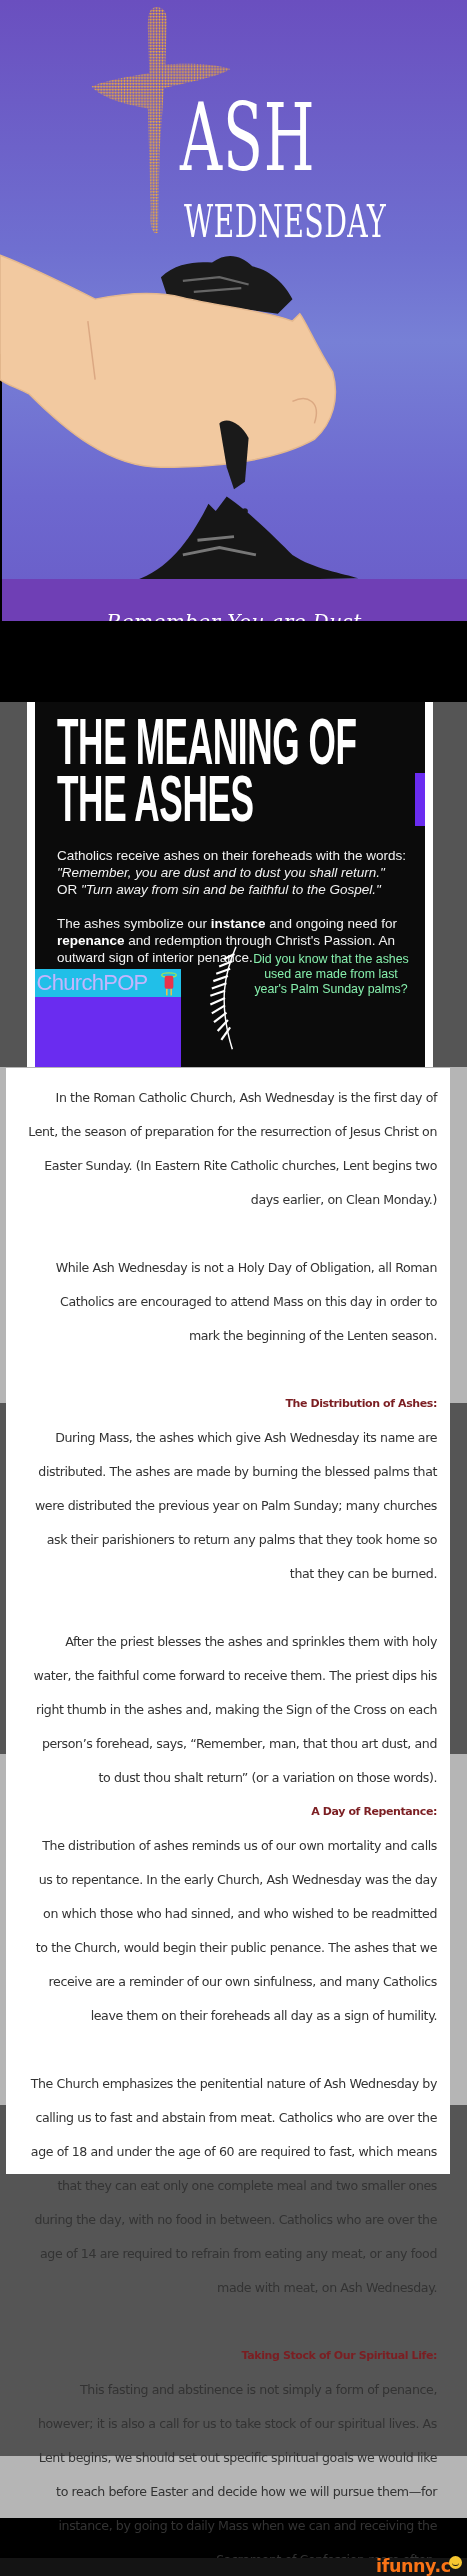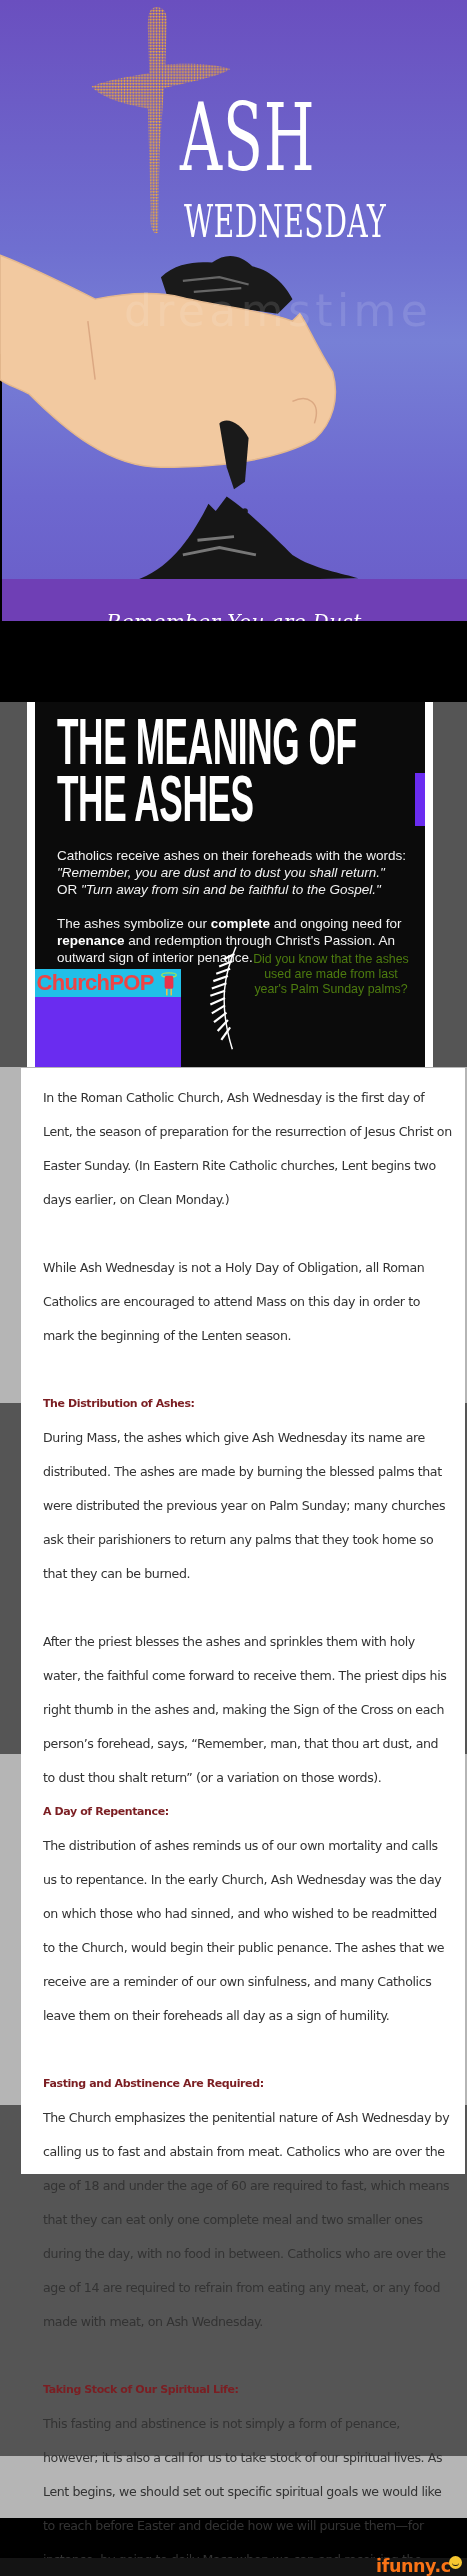--- a/index.html
+++ b/index.html
@@ -30,29 +30,29 @@
     .info-title { position: absolute; left: 22px; top: 11.7px; color: #fff; font-family: "Liberation Sans", sans-serif;
       font-weight: 700; font-size: 64px; line-height: 57px; letter-spacing: -0.7px; transform: scaleX(0.55); transform-origin: left top; white-space: nowrap; }
     .accent-bar { position: absolute; left: 380px; top: 71px; width: 10.2px; height: 53px; background: #6a2cf0; }
     .info-body { position: absolute; left: 22px; top: 133px; width: 351px; color: #f2f2f2; font-size: 13.5px; line-height: 17px; margin-top: 12px; }
     .info-body p + p { margin-top: 17px; }
     .info-body i { font-style: italic; }
     .info-body b { font-weight: 700; color: #fff; }
     .logo { position: absolute; left: 0; top: 267px; width: 146px; height: 99px; }
     .logo .top { position: absolute; left: 0; top: 0; width: 146px; height: 28px; background: #21bfe8; }
     .logo .bottom { position: absolute; left: 0; top: 28px; width: 146px; height: 71px; background: #6a2cf0; }
-    .logo .text { position: absolute; left: 1.5px; top: 2.2px; color: #ef4444; font-weight: 700; font-size: 22px; line-height: 23.4px; letter-spacing: -0.7px; }
+    .logo .text { position: absolute; left: 1.5px; top: 2.2px; color: #c4b5fd; font-weight: 400; font-size: 22px; line-height: 23.4px; letter-spacing: -0.7px; }
     .logo .popsicle { position: absolute; left: 126px; top: 2.9px; width: 16px; height: 25px; }
     .palm { position: absolute; left: 168px; top: 241px; width: 44px; height: 110px; }
-    .didyouknow { position: absolute; left: 212px; top: 250px; width: 168px; color: #4d7c0f; font-size: 12.4px; line-height: 15px; text-align: center; }
+    .didyouknow { position: absolute; left: 212px; top: 250px; width: 168px; color: #86efac; font-size: 12.4px; line-height: 15px; text-align: center; }
 
     
     .article-bg { position: absolute; left: 0; top: 1067px; width: 468px; height: 1451px; background: #b5b5b5; }
     .bg-dark { position: absolute; left: 0; background: #555; width: 468px; }
-    .article { position: absolute; left: 21px; top: 1068px; width: 444px; height: 1106px; background: #fff; }
+    .article { position: absolute; left: 6px; top: 1068px; width: 444px; height: 1106px; background: #fff; text-align: right; }
     .article-body { position: absolute; left: 22px; top: 13px; width: 409px; color: #333; font-family: "DejaVu Sans", sans-serif; font-size: 12.6px; letter-spacing: -0.4px; }
     .article-body p { line-height: 34px; }
     .article-body h3 { color: #7b1e22; font-size: 11px; font-weight: 700; line-height: 34px; letter-spacing: -0.4px; }
     .gap { height: 34px; }
     .footer { position: absolute; left: 0; top: 2558px; width: 468px; height: 18px; background: #141414; }
     .ifunny { position: absolute; right: 5.8px; top: -2.2px; color: #f97316; font-family: "DejaVu Sans", sans-serif; font-weight: 700; font-size: 17.5px; letter-spacing: -0.4px; margin-left: 16px; }
     .ifunny .smile { display: inline-block; width: 13px; height: 13px; border-radius: 50%; background: #f6c630; vertical-align: 2.9px; margin-left: -1.5px; position: relative; }
     .ifunny .smile::after { content: ""; position: absolute; left: 2.9px; top: 5.8px; width: 7.3px; height: 3.7px; border-bottom: 1.5px solid #141414; border-radius: 0 0 5.8px 5.8px; }
   </style>
 </head>
@@ -90,40 +90,39 @@
     <circle cx="342" cy="395" r="4" fill="#1a1a1a"></circle>
     <circle cx="325" cy="410" r="3" fill="#1a1a1a"></circle>
     <circle cx="308" cy="425" r="4" fill="#1a1a1a"></circle>
     <circle cx="335" cy="440" r="3" fill="#1a1a1a"></circle>
     <circle cx="315" cy="455" r="5" fill="#1a1a1a"></circle>
     <circle cx="352" cy="470" r="4" fill="#1a1a1a"></circle>
 
     <path d="M185 455 C230 440 260 400 285 350 L295 360 L310 340 C340 360 380 400 400 420 C430 440 470 445 490 452 L185 458 Z" fill="#161616" transform="translate(0,0)"></path>
     <path d="M250 420 L300 410 L350 420 M270 400 L320 395" stroke="#777" stroke-width="4" fill="none"></path>
   </svg>
-  <div class="watermark">dreamstime</div>
   <div class="poster-band"></div>
   <div class="poster-caption">
     <div>Remember You are Dust</div>
 
   </div>
 </section>
 <div class="black-gap"></div>
 
 <section class="info-wrap">
   <div class="info-frame"></div>
   <div class="info-panel">
     <div class="info-title">
       <div>THE MEANING OF</div>
       <div>THE ASHES</div>
     </div>
     <div class="accent-bar"></div>
     <div class="info-body">
       <p><span>Catholics receive ashes on their foreheads with the words: </span><i>"Remember, you are dust and to dust you shall return."</i><span> OR </span><i>"Turn away from sin and be faithful to the Gospel."</i></p>
-      <p><span>The ashes symbolize our </span><b>complete</b><span> and ongoing need for </span><b>repenance</b><span> and redemption through Christ's Passion. An outward sign of interior penance.</span></p>
+      <p><span>The ashes symbolize our </span><b>instance</b><span> and ongoing need for </span><b>repenance</b><span> and redemption through Christ's Passion. An outward sign of interior penance.</span></p>
     </div>
     <div class="logo">
       <div class="top"></div>
       <div class="bottom"></div>
       <div class="text">ChurchPOP</div>
       <svg class="popsicle" viewBox="0 0 22 34">
         <ellipse cx="11" cy="4" rx="10" ry="3" fill="none" stroke="#9be35a" stroke-width="2"></ellipse>
         <rect x="5" y="5" width="12" height="18" rx="3" fill="#e8344a"></rect>
         <rect x="7" y="23" width="2" height="9" fill="#f5c542"></rect>
         <rect x="13" y="23" width="2" height="9" fill="#f5c542"></rect>
@@ -161,21 +160,20 @@
 
     <h3>The Distribution of Ashes:</h3>
     <p>During Mass, the ashes which give Ash Wednesday its name are distributed. The ashes are made by burning the blessed palms that were distributed the previous year on Palm Sunday; many churches ask their parishioners to return any palms that they took home so that they can be burned.</p>
     <div class="gap"></div>
     <p>After the priest blesses the ashes and sprinkles them with holy water, the faithful come forward to receive them. The priest dips his right thumb in the ashes and, making the Sign of the Cross on each person’s forehead, says, “Remember, man, that thou art dust, and to dust thou shalt return” (or a variation on those words).</p>
 
     <h3>A Day of Repentance:</h3>
     <p>The distribution of ashes reminds us of our own mortality and calls us to repentance. In the early Church, Ash Wednesday was the day on which those who had sinned, and who wished to be readmitted to the Church, would begin their public penance. The ashes that we receive are a reminder of our own sinfulness, and many Catholics leave them on their foreheads all day as a sign of humility.</p>
     <div class="gap"></div>
 
-    <h3>Fasting and Abstinence Are Required:</h3>
     <p>The Church emphasizes the penitential nature of Ash Wednesday by calling us to fast and abstain from meat. Catholics who are over the age of 18 and under the age of 60 are required to fast, which means that they can eat only one complete meal and two smaller ones during the day, with no food in between. Catholics who are over the age of 14 are required to refrain from eating any meat, or any food made with meat, on Ash Wednesday.</p>
     <div class="gap"></div>
 
     <h3>Taking Stock of Our Spiritual Life:</h3>
     <p>This fasting and abstinence is not simply a form of penance, however; it is also a call for us to take stock of our spiritual lives. As Lent begins, we should set out specific spiritual goals we would like to reach before Easter and decide how we will pursue them—for instance, by going to daily Mass when we can and receiving the Sacrament of Confession more often.</p>
   </div>
 </article>
 
 <footer class="footer">
   <div class="ifunny"><span>ifunny.c</span><span class="smile"></span></div>

